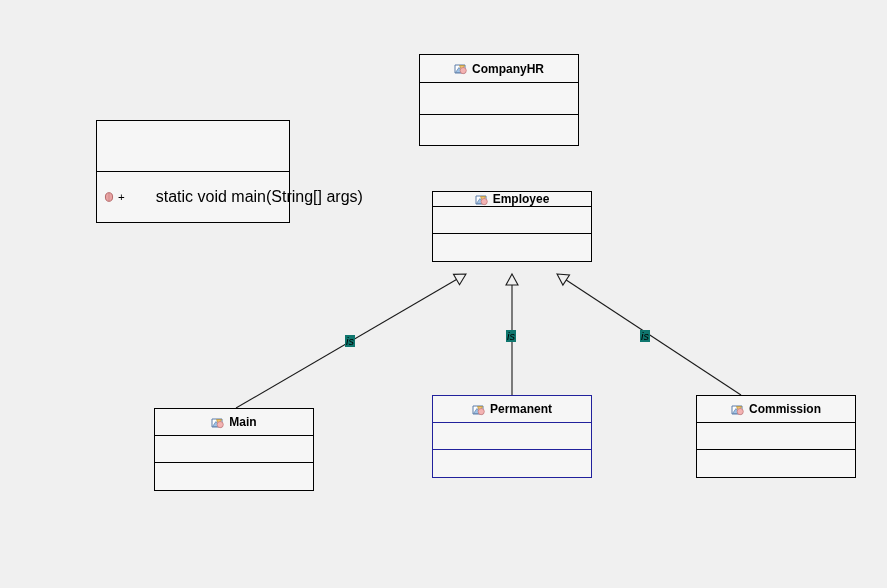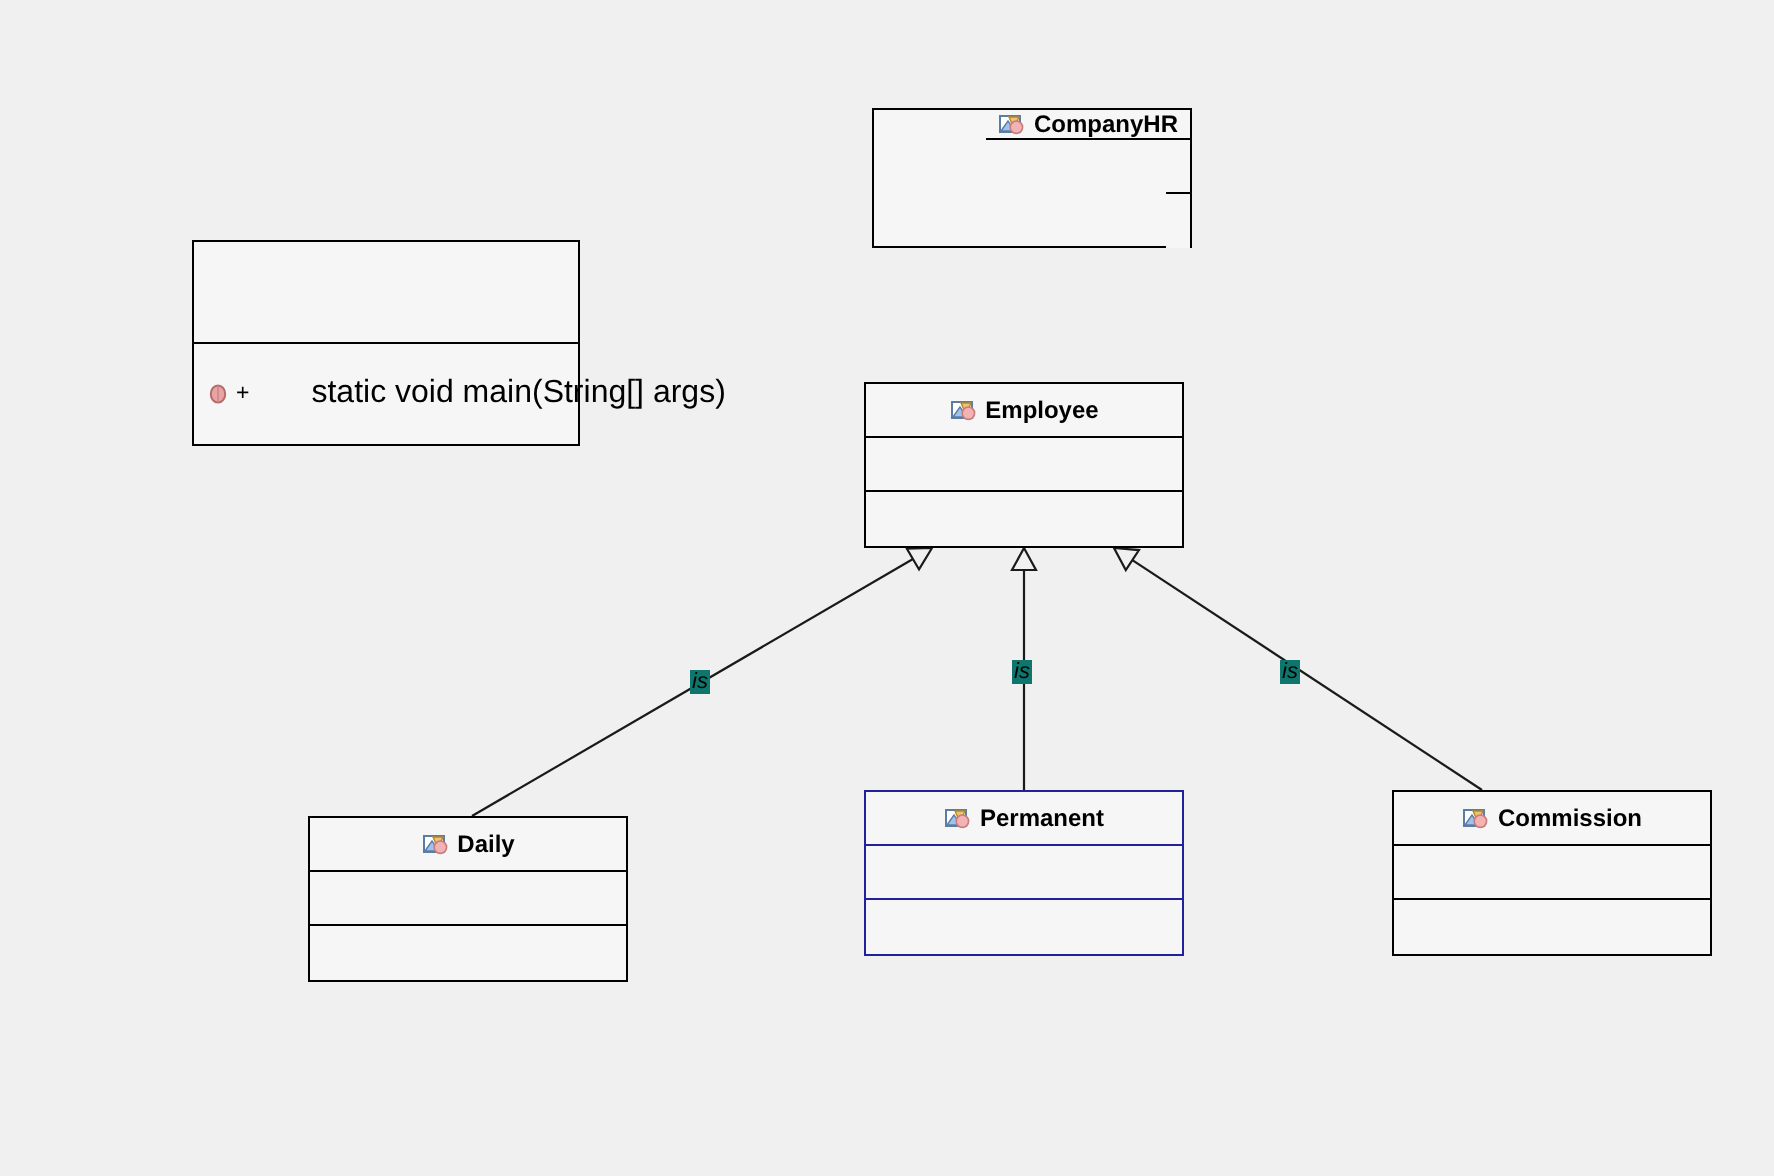--- a/index.html
+++ b/index.html
@@ -135,21 +135,21 @@
       <g>
         <line x1="512" y1="395" x2="512" y2="285" stroke="#1a1a1a" stroke-width="1.1"></line>
         <polygon points="512,274 518,285 506,285" fill="#f0f0f0" stroke="#1a1a1a" stroke-width="1.1" stroke-linejoin="miter"></polygon>
       </g>
       <g>
         <line x1="741" y1="395" x2="566.1907948257169" y2="280.04394659734646" stroke="#1a1a1a" stroke-width="1.1"></line>
         <polygon points="557,274 569.487492969724,275.03078578331906 562.8940966817098,285.05710741137386" fill="#f0f0f0" stroke="#1a1a1a" stroke-width="1.1" stroke-linejoin="miter"></polygon>
       </g>
     </svg>
 
-<div class="uml-class" style="left: 436px; top: 54px; width: 160px; height: 70px; align-items: flex-end;">
+<div class="uml-class" style="left: 419px; top: 54px; width: 160px; height: 92px;">
       <div class="cls-header">
         <span class="class-icon"><svg width="14" height="13" viewBox="0 0 14 13" xmlns="http://www.w3.org/2000/svg">
             <path d="M1 2 L1 10 L11 10 L11 2 Z" fill="#ffffff" stroke="#5c7ca8" stroke-width="1"></path>
             <path d="M1.5 9.5 L5 4.5 L8.5 9.5 Z" fill="#9fc4e8" stroke="#5c7ca8" stroke-width="0.7"></path>
             <path d="M5.5 2.5 L10.5 2.5 L8 8 Z" fill="#f2c36b" stroke="#b08a30" stroke-width="0.7"></path>
             <circle cx="9.2" cy="7.6" r="3.1" fill="#f3b3b3" stroke="#c77d7d" stroke-width="0.8"></circle>
           </svg></span>
         <span class="cls-name">CompanyHR</span>
       </div>
       <div class="cls-compartment"></div>
@@ -161,42 +161,42 @@
         <div class="member-row">
           <span class="method-icon"><svg width="12" height="12" viewBox="0 0 12 12" xmlns="http://www.w3.org/2000/svg">
               <ellipse cx="6" cy="6" rx="3.6" ry="4.3" fill="#e8a3a3" stroke="#b56a6a" stroke-width="1"></ellipse>
               <line x1="6" y1="1.9" x2="6" y2="10.1" stroke="#c78585" stroke-width="0.7"></line>
             </svg></span>
           <span class="member-vis">+</span>
           <span class="member-sig">static void main(String[] args)</span>
         </div>
       </div>
     </div>
-    <div class="uml-class" style="left: 432px; top: 191px; width: 160px; height: 83px;">
+    <div class="uml-class" style="left: 432px; top: 191px; width: 160px; height: 71px;">
       <div class="cls-header">
         <span class="class-icon"><svg width="14" height="13" viewBox="0 0 14 13" xmlns="http://www.w3.org/2000/svg">
             <path d="M1 2 L1 10 L11 10 L11 2 Z" fill="#ffffff" stroke="#5c7ca8" stroke-width="1"></path>
             <path d="M1.5 9.5 L5 4.5 L8.5 9.5 Z" fill="#9fc4e8" stroke="#5c7ca8" stroke-width="0.7"></path>
             <path d="M5.5 2.5 L10.5 2.5 L8 8 Z" fill="#f2c36b" stroke="#b08a30" stroke-width="0.7"></path>
             <circle cx="9.2" cy="7.6" r="3.1" fill="#f3b3b3" stroke="#c77d7d" stroke-width="0.8"></circle>
           </svg></span>
         <span class="cls-name">Employee</span>
       </div>
       <div class="cls-compartment"></div>
       <div class="cls-compartment last"></div>
     </div>
     <div class="uml-class" style="left: 154px; top: 408px; width: 160px; height: 83px;">
       <div class="cls-header">
         <span class="class-icon"><svg width="14" height="13" viewBox="0 0 14 13" xmlns="http://www.w3.org/2000/svg">
             <path d="M1 2 L1 10 L11 10 L11 2 Z" fill="#ffffff" stroke="#5c7ca8" stroke-width="1"></path>
             <path d="M1.5 9.5 L5 4.5 L8.5 9.5 Z" fill="#9fc4e8" stroke="#5c7ca8" stroke-width="0.7"></path>
             <path d="M5.5 2.5 L10.5 2.5 L8 8 Z" fill="#f2c36b" stroke="#b08a30" stroke-width="0.7"></path>
             <circle cx="9.2" cy="7.6" r="3.1" fill="#f3b3b3" stroke="#c77d7d" stroke-width="0.8"></circle>
           </svg></span>
-        <span class="cls-name">Daily</span>
+        <span class="cls-name">Main</span>
       </div>
       <div class="cls-compartment"></div>
       <div class="cls-compartment last"></div>
     </div>
     <div class="uml-class selected" style="left: 432px; top: 395px; width: 160px; height: 83px;">
       <div class="cls-header">
         <span class="class-icon"><svg width="14" height="13" viewBox="0 0 14 13" xmlns="http://www.w3.org/2000/svg">
             <path d="M1 2 L1 10 L11 10 L11 2 Z" fill="#ffffff" stroke="#5c7ca8" stroke-width="1"></path>
             <path d="M1.5 9.5 L5 4.5 L8.5 9.5 Z" fill="#9fc4e8" stroke="#5c7ca8" stroke-width="0.7"></path>
             <path d="M5.5 2.5 L10.5 2.5 L8 8 Z" fill="#f2c36b" stroke="#b08a30" stroke-width="0.7"></path>

